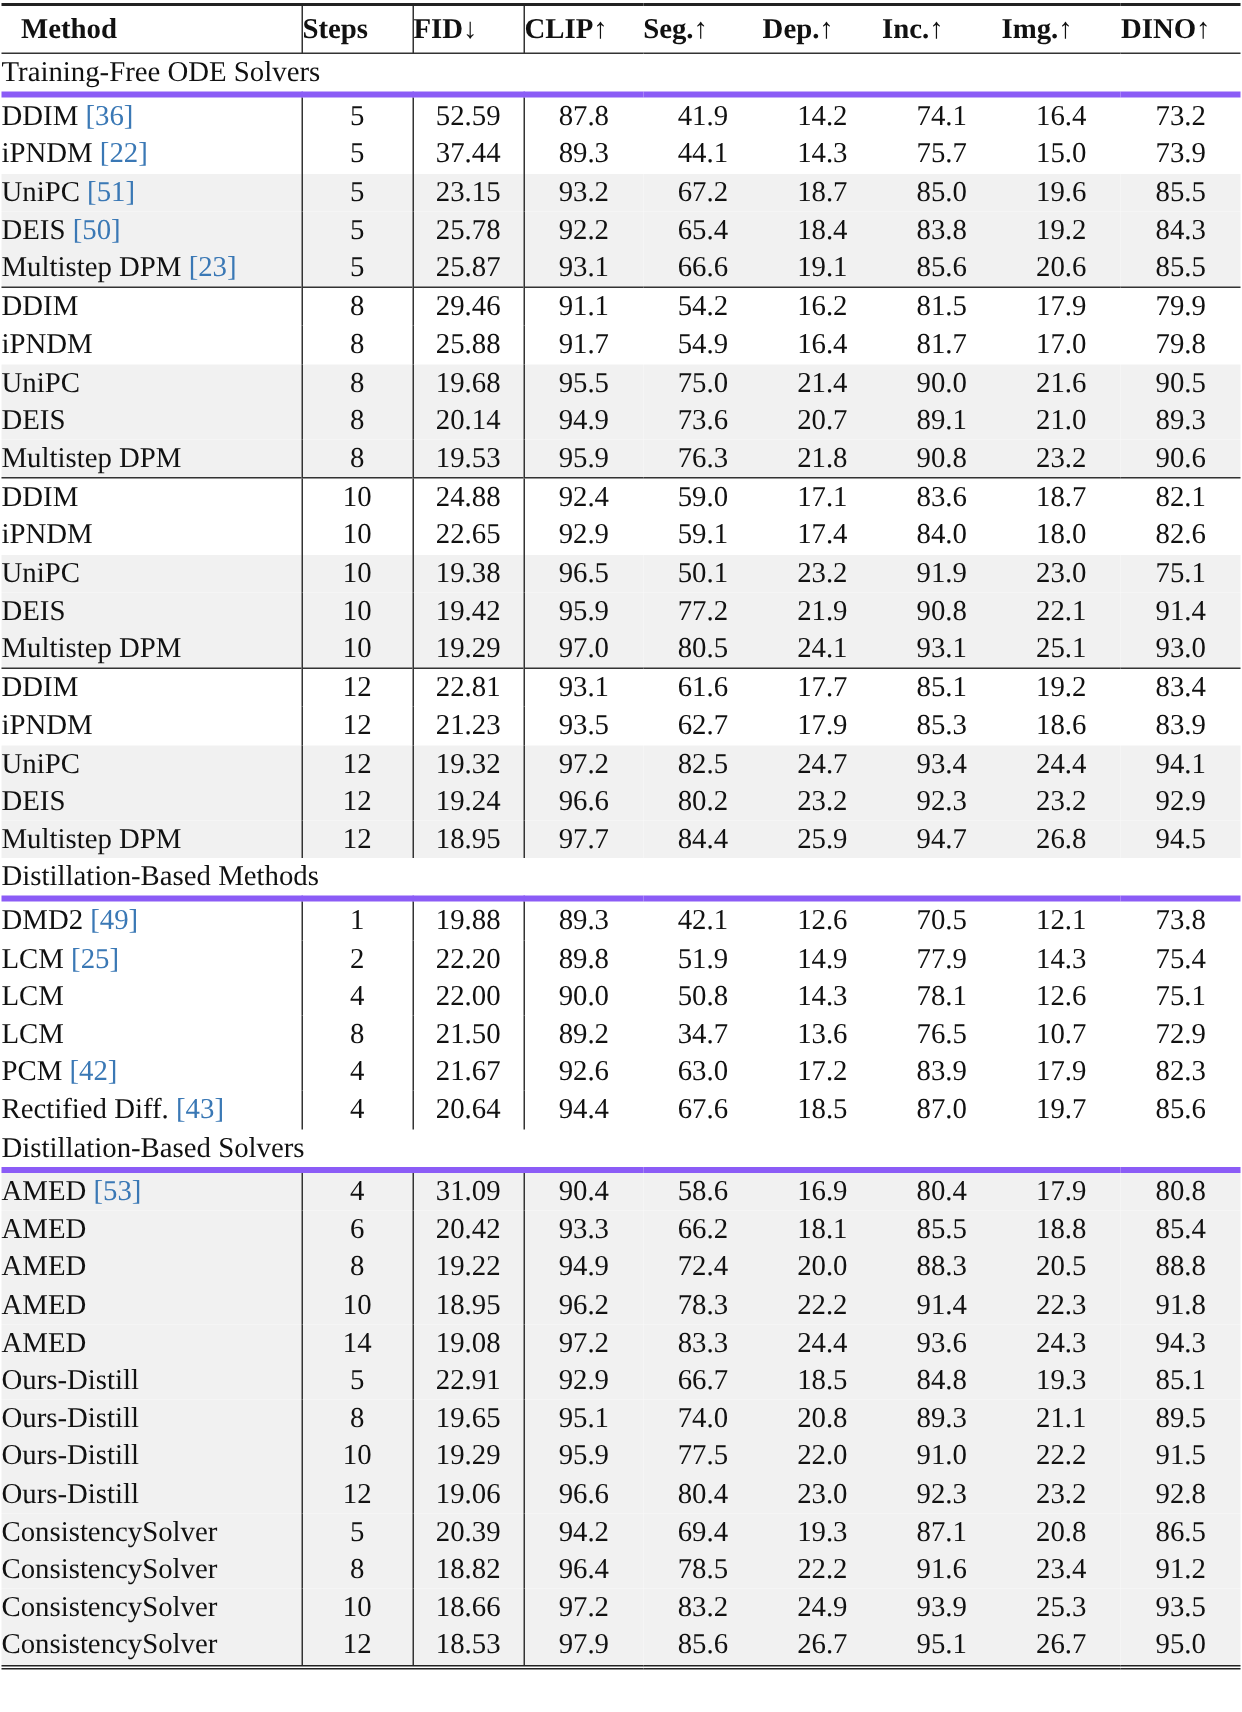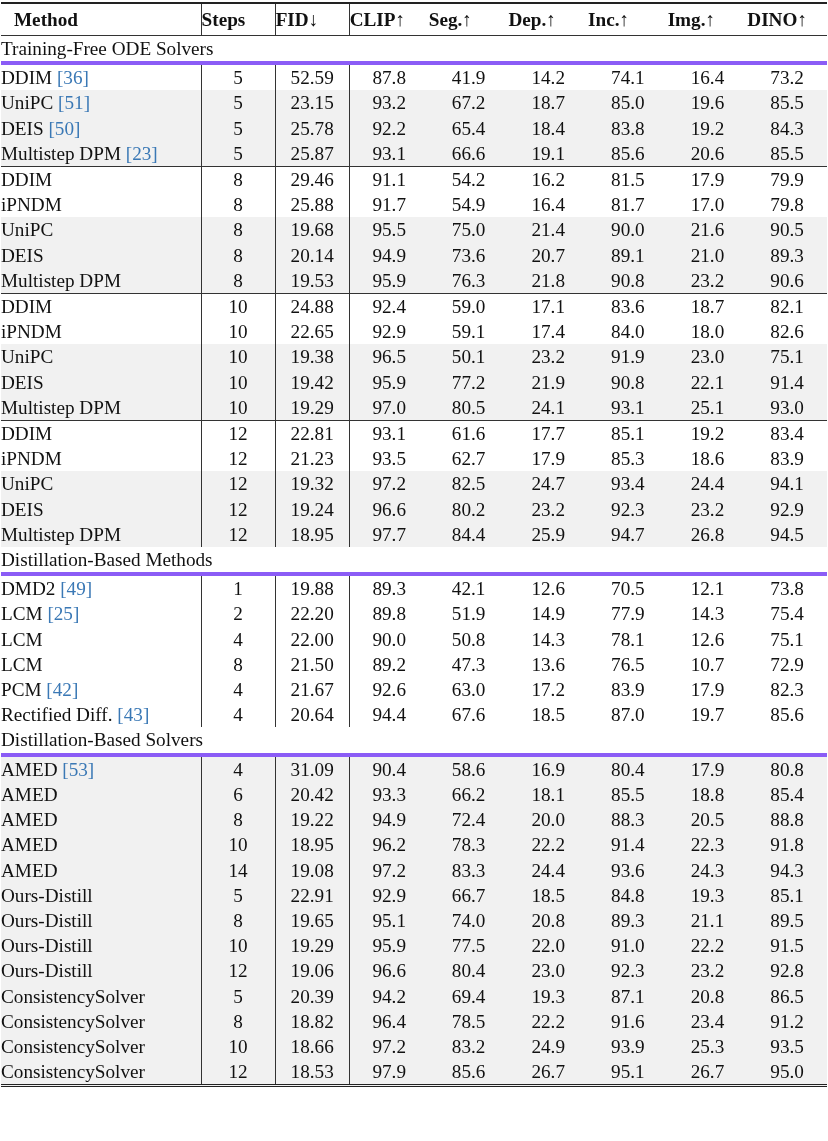--- a/index.html
+++ b/index.html
@@ -61,20 +61,31 @@
           <td class="method vl"><span>DDIM</span> <span class="cite">[36]</span></td>
           <td class="num vl">5</td>
           <td class="num vl">52.59</td>
           <td class="num">87.8</td>
           <td class="num">41.9</td>
           <td class="num">14.2</td>
           <td class="num">74.1</td>
           <td class="num">16.4</td>
           <td class="num">73.2</td>
         </tr>
+        <tr class="">
+          <td class="method vl"><span>iPNDM</span> <span class="cite">[22]</span></td>
+          <td class="num vl">5</td>
+          <td class="num vl">37.44</td>
+          <td class="num">89.3</td>
+          <td class="num">44.1</td>
+          <td class="num">14.3</td>
+          <td class="num">75.7</td>
+          <td class="num">15.0</td>
+          <td class="num">73.9</td>
+        </tr>
         <tr class="gray">
           <td class="method vl"><span>UniPC</span> <span class="cite">[51]</span></td>
           <td class="num vl">5</td>
           <td class="num vl">23.15</td>
           <td class="num">93.2</td>
           <td class="num">67.2</td>
           <td class="num">18.7</td>
           <td class="num">85.0</td>
           <td class="num">19.6</td>
           <td class="num">85.5</td>
@@ -300,21 +311,21 @@
           <td class="num">14.3</td>
           <td class="num">78.1</td>
           <td class="num">12.6</td>
           <td class="num">75.1</td>
         </tr>
         <tr class="">
           <td class="method vl"><span>LCM</span></td>
           <td class="num vl">8</td>
           <td class="num vl">21.50</td>
           <td class="num">89.2</td>
-          <td class="num">47.3</td>
+          <td class="num">34.7</td>
           <td class="num">13.6</td>
           <td class="num">76.5</td>
           <td class="num">10.7</td>
           <td class="num">72.9</td>
         </tr>
         <tr class="">
           <td class="method vl"><span>PCM</span> <span class="cite">[42]</span></td>
           <td class="num vl">4</td>
           <td class="num vl">21.67</td>
           <td class="num">92.6</td>

